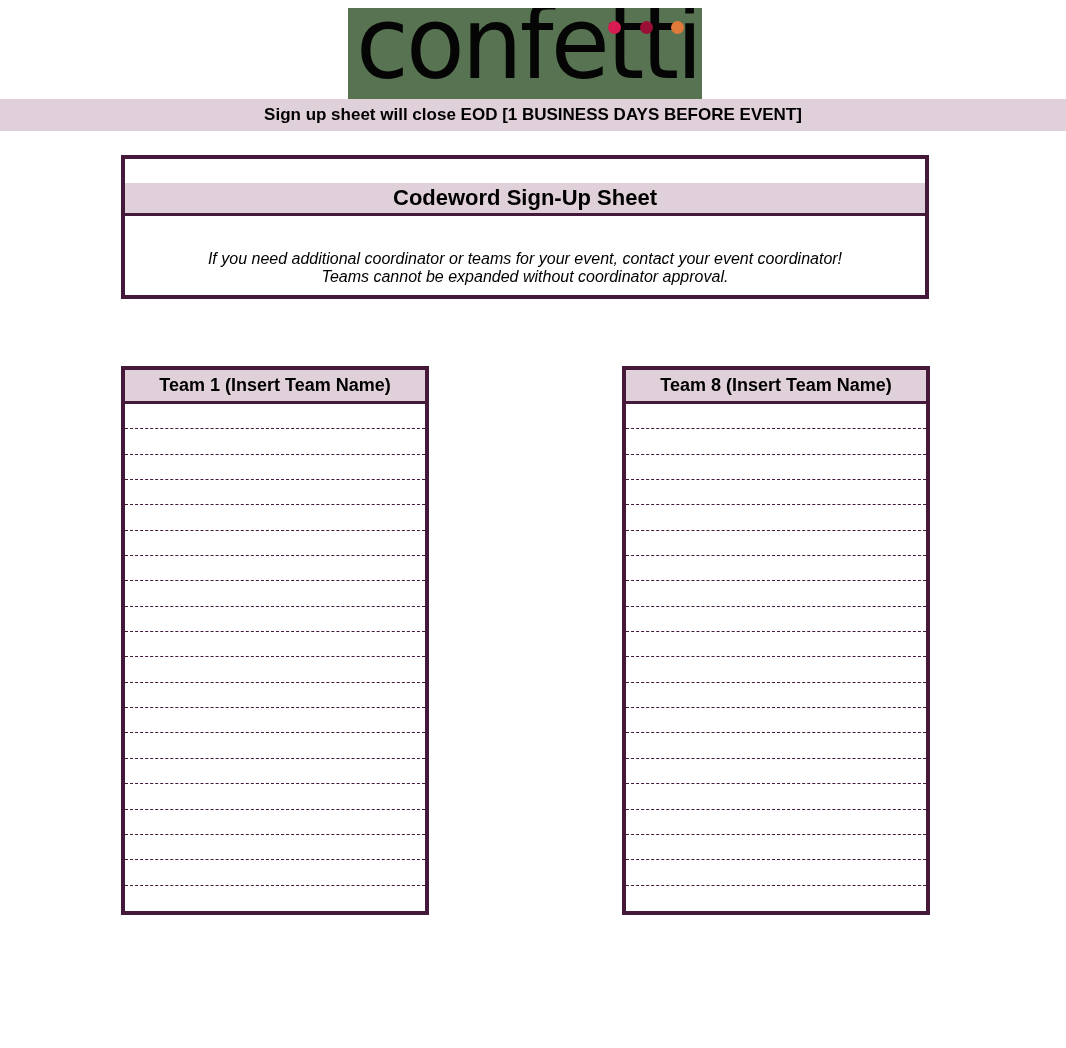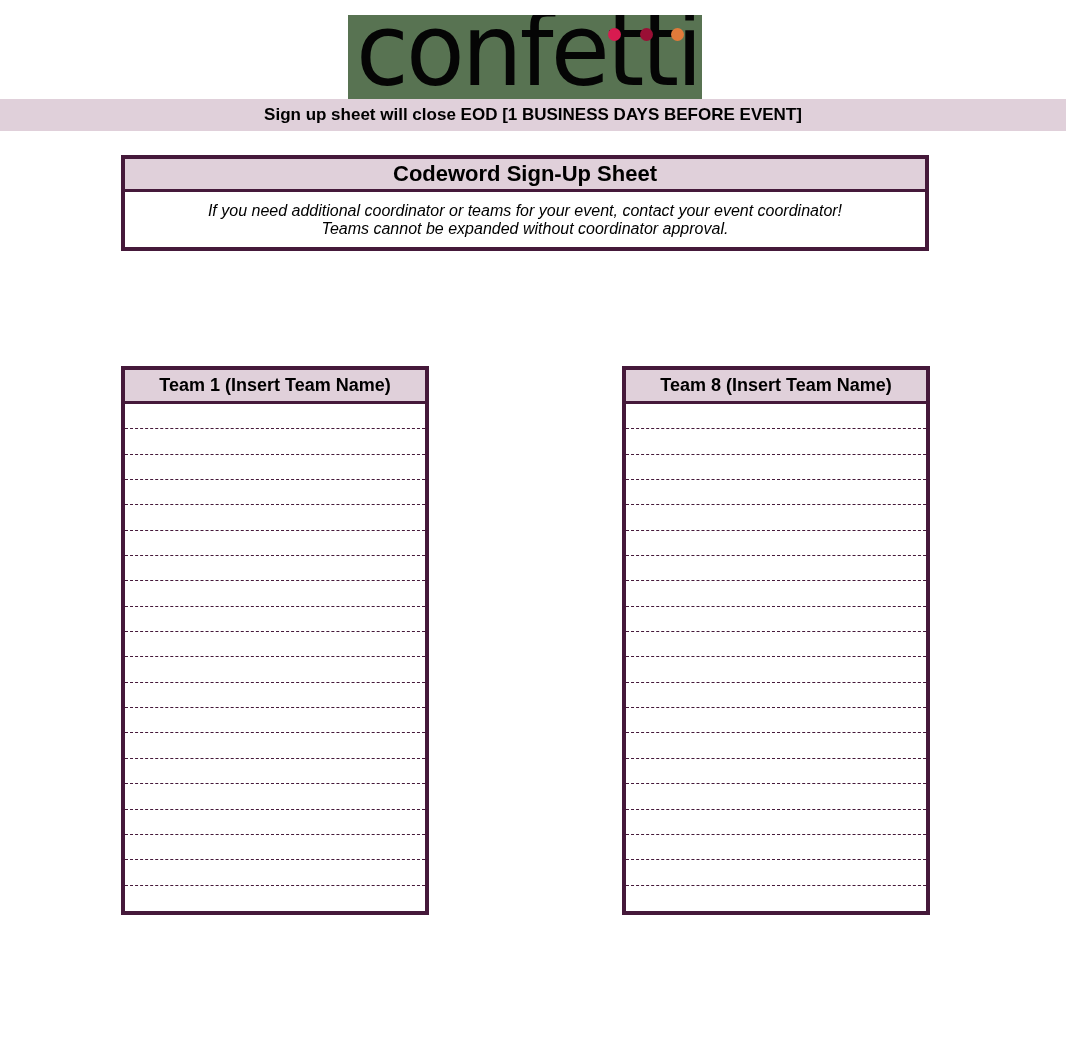--- a/index.html
+++ b/index.html
@@ -13,21 +13,21 @@
       position: relative;
       overflow: hidden;
       font-family: "Liberation Sans", sans-serif;
       color: #000;
     }
 
     
     .logo {
       position: absolute;
       left: 348px;
-      top: 15px;
+      top: 8px;
       width: 354px;
       height: 99px;
       background: #587352;
       overflow: hidden;
     }
     .logo-text {
       position: absolute;
       left: 8px;
       top: -14px;
       font-family: "DejaVu Sans", sans-serif;
@@ -73,20 +73,21 @@
       border: 4px solid #45193a;
       border-bottom-width: 4px;
     }
     .info-row {
       box-sizing: border-box;
       text-align: center;
       border-bottom: 3px solid #45193a;
       display: flex;
       align-items: center;
       justify-content: center;
+      margin-top: 24px;
     }
     .info-row:last-child { border-bottom: none; }
     .info-title {
       height: 33px;
       background: #e0d0da;
       font-size: 22px;
       font-weight: bold;
     }
     .info-line {
       height: 32px;

